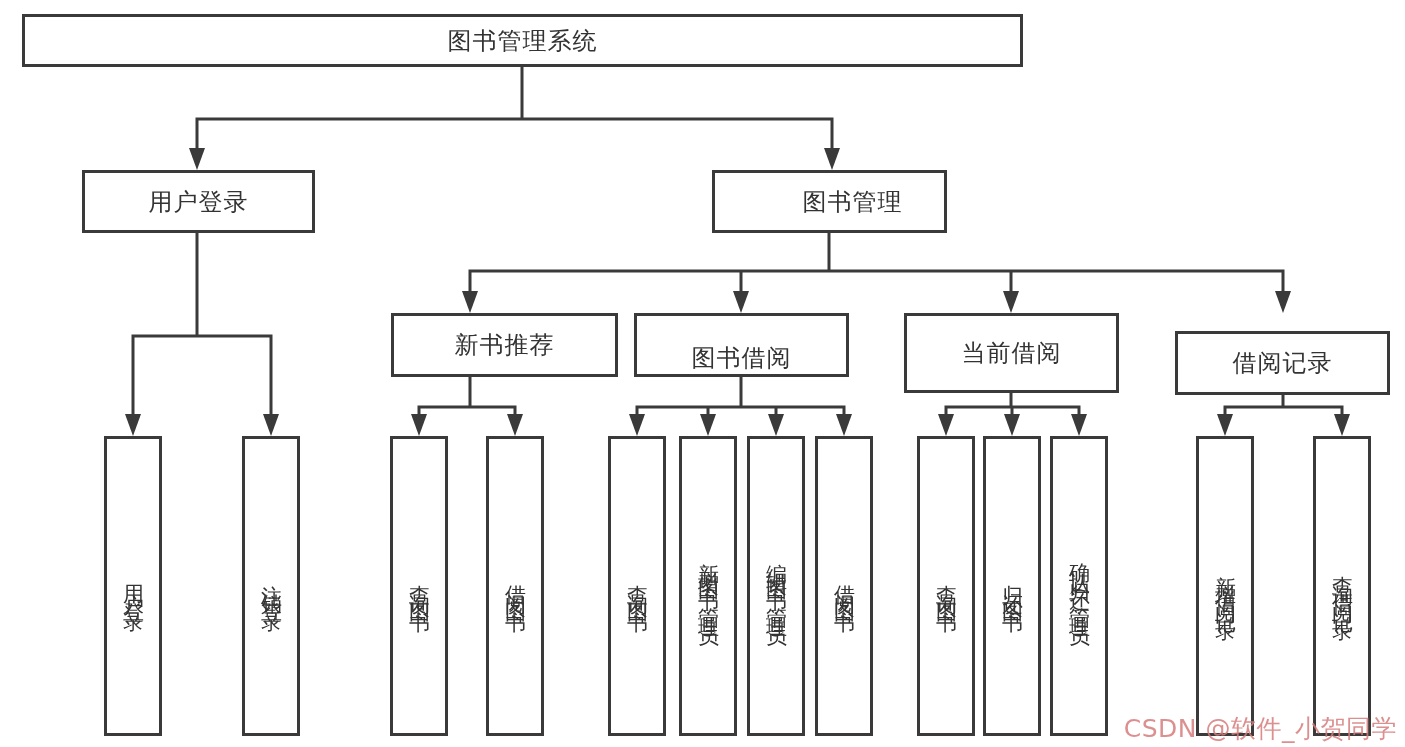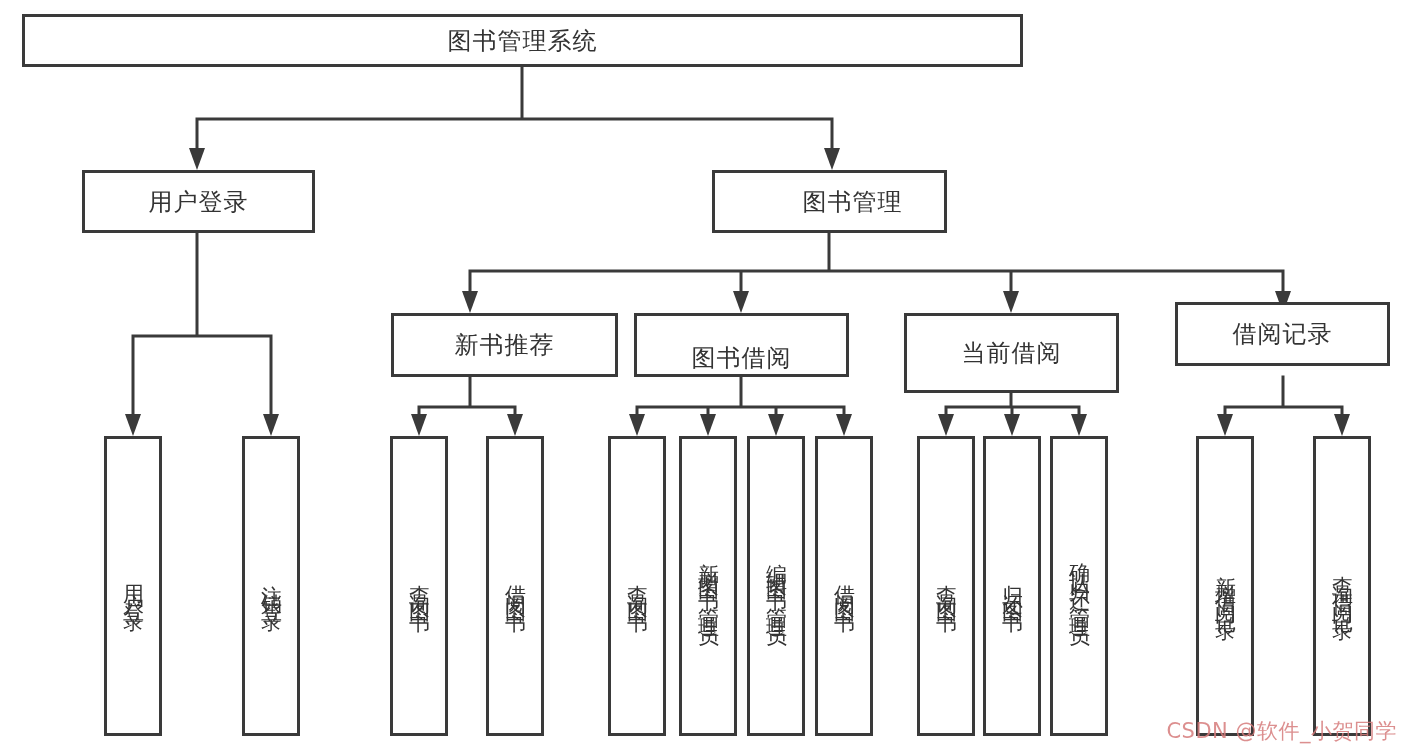--- a/index.html
+++ b/index.html
@@ -42,21 +42,21 @@
     text-orientation: mixed;
     font-size: 21px;
     letter-spacing: 9px;
     line-height: 1;
     white-space: nowrap;
   }
   .watermark {
     position: absolute;
     right: 8px;
     bottom: 2px;
-    font-size: 21px;
+    font-size: 25px;
     letter-spacing: 0.5px;
     color: rgba(214, 123, 123, 0.85);
     z-index: 3;
     white-space: nowrap;
   }
 </style>
 <title>图书管理系统</title></head>
 <body>
 
 <div class="canvas">
@@ -106,21 +106,21 @@
 
   <div class="box hbox" style="left:363px; top:313px; width:227px; height:64px;margin-left:28px;">
     <span>新书推荐</span>
   </div>
   <div class="box hbox" style="left:634px; top:313px; width:215px; height:64px;align-items:flex-end;">
     <span>图书借阅</span>
   </div>
   <div class="box hbox" style="left:904px; top:313px; width:215px; height:80px;">
     <span>当前借阅</span>
   </div>
-  <div class="box hbox" style="left:1175px; top:302px; width:215px; height:64px;">
+  <div class="box hbox" style="left:1175px; top:331px; width:215px; height:64px;">
     <span>借阅记录</span>
   </div>
 
   <div class="box vbox" style="left:104px; top:436px; width:58px; height:300px;">
     <span>用户登录</span>
   </div>
   <div class="box vbox" style="left:242px; top:436px; width:58px; height:300px;">
     <span>注销登录</span>
   </div>
 

